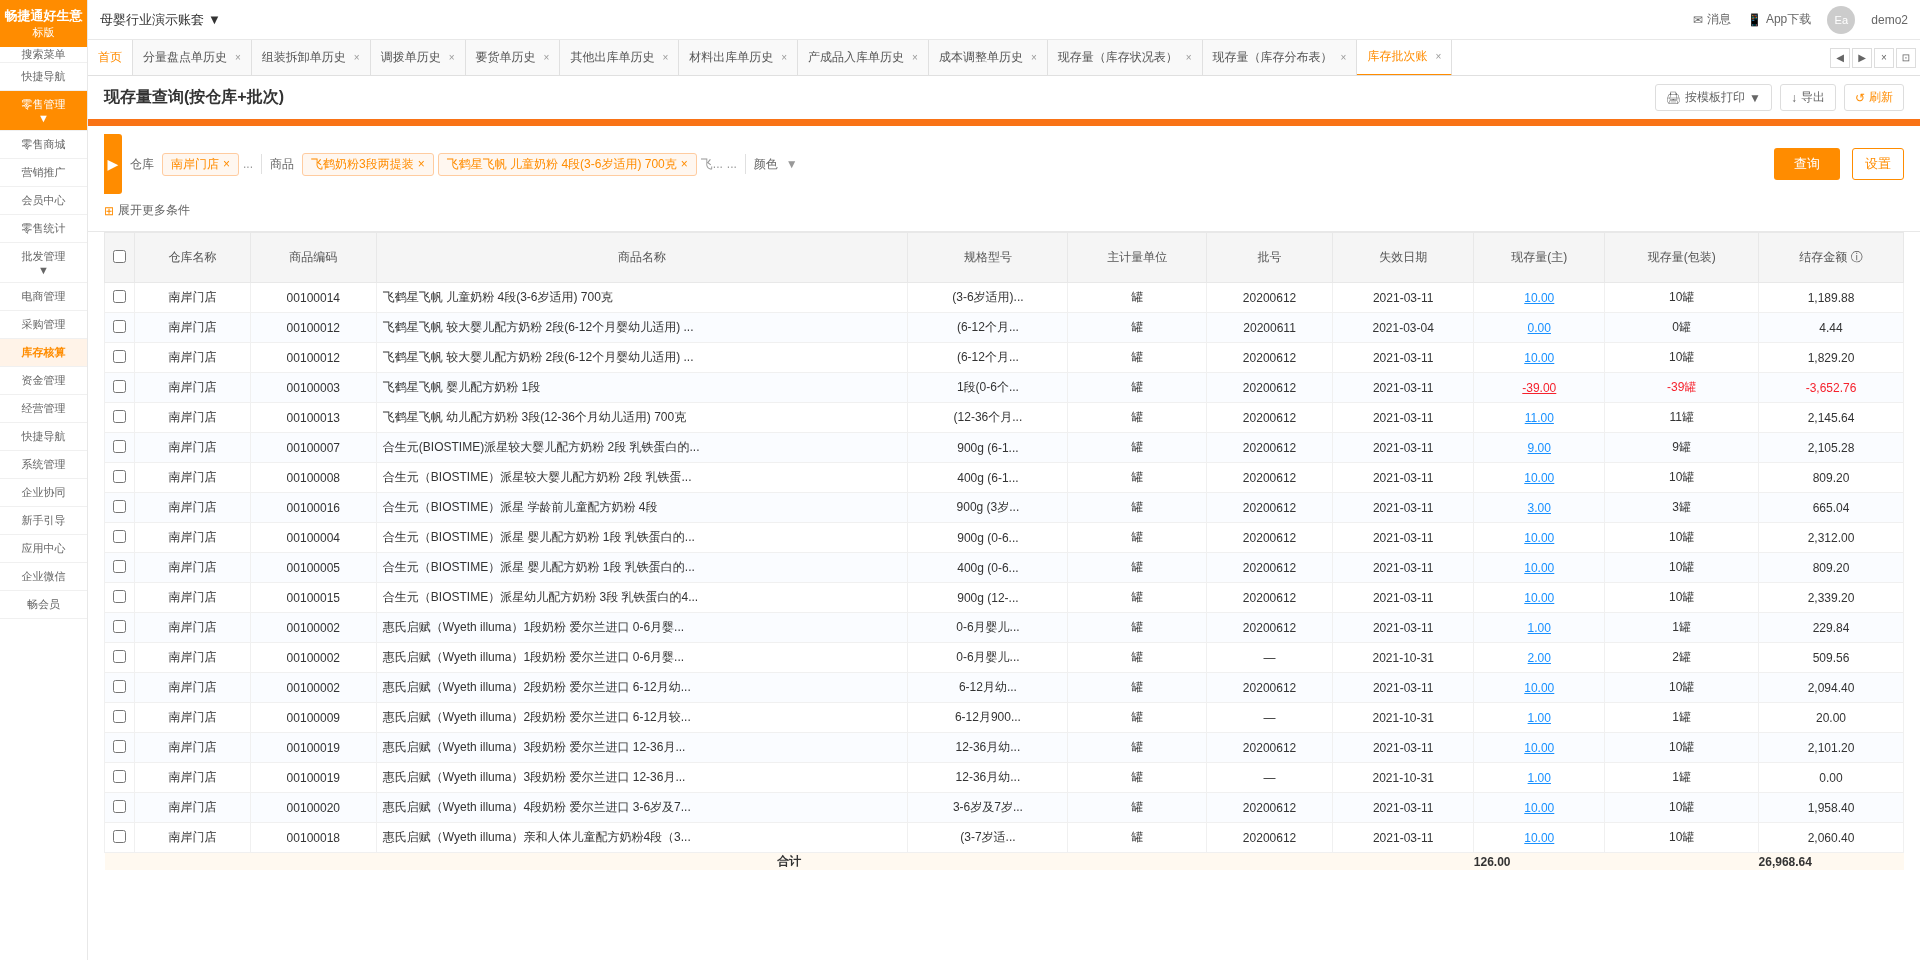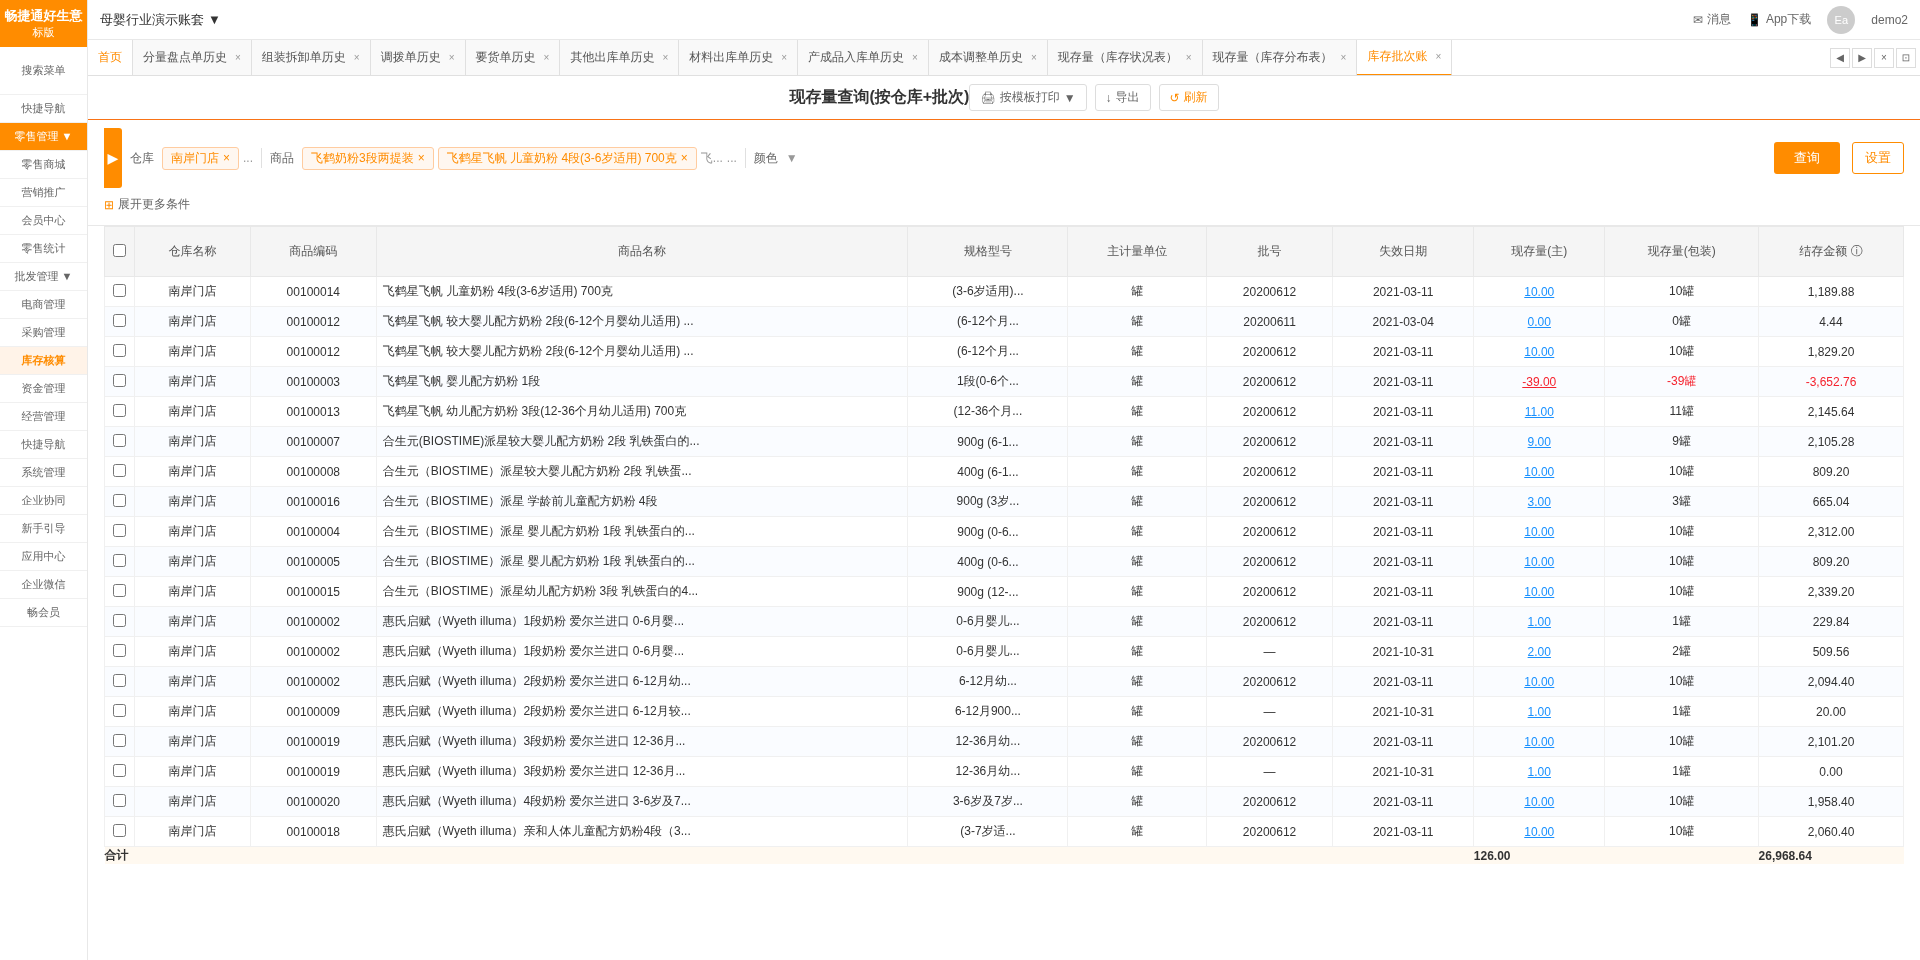--- a/index.html
+++ b/index.html
@@ -2,22 +2,22 @@
 <html><head>
   <meta charset="utf-8">
   <style>
     * { box-sizing: border-box; margin: 0; padding: 0; }
     body { font-family: "Microsoft YaHei", Arial, sans-serif; font-size: 12px; background: #f5f5f5; color: #333; display: flex; height: 960px; overflow: hidden; }
 
     
     .sidebar { width: 88px; background: #fff; display: flex; flex-direction: column; border-right: 1px solid #e8e8e8; flex-shrink: 0; }
     .sidebar-logo { background: #ff8c00; padding: 8px 4px; text-align: center; color: #fff; font-size: 11px; line-height: 1.3; cursor: pointer; }
     .sidebar-logo .logo-text { font-size: 13px; font-weight: bold; }
-    .sidebar-search { padding: 16px 4px; text-align: center; color: #666; font-size: 11px; border-bottom: 1px solid #f0f0f0; cursor: pointer; font-family: Liberation Mono, monospace; }
-    .sidebar-nav-item { padding: 6px 8px; text-align: center; color: #666; font-size: 11px; border-bottom: 1px solid #f0f0f0; cursor: pointer; }
+    .sidebar-search { padding: 0 4px; text-align: center; color: #666; font-size: 11px; border-bottom: 1px solid #f0f0f0; cursor: pointer; font-family: Liberation Mono, monospace; }
+    .sidebar-nav-item { padding: 6px 20px; text-align: center; color: #666; font-size: 11px; border-bottom: 1px solid #f0f0f0; cursor: pointer; }
     .sidebar-nav-item.active { background: #ff8c00; color: #fff; }
 
     
     .main-area { flex: 1; display: flex; flex-direction: column; overflow: hidden; }
 
     
     .topbar { height: 40px; background: #fff; display: flex; align-items: center; justify-content: space-between; padding: 16px 12px; border-bottom: 1px solid #e8e8e8; flex-shrink: 0; }
     .topbar-left { display: flex; align-items: center; gap: 8px; }
     .topbar-dropdown { display: flex; align-items: center; gap: 4px; font-size: 13px; color: #333; cursor: pointer; }
     .topbar-right { display: flex; align-items: center; gap: 16px; font-size: 12px; color: #666; }
@@ -31,21 +31,21 @@
     .tab-item.home { color: #ff8c00; background: #fff; }
     .tab-item .tab-close { color: #999; font-size: 10px; margin-left: 4px; }
     .tab-item.active { background: #fff; color: #ff8c00; border-bottom: 2px solid #ff8c00; }
     .tabs-nav { display: flex; align-items: center; margin-left: auto; gap: 2px; padding: 0 4px; }
     .tabs-nav-btn { width: 20px; height: 20px; display: flex; align-items: center; justify-content: center; border: 1px solid #ddd; background: #fff; cursor: pointer; font-size: 10px; color: #666; }
 
     
     .page-area { flex: 1; overflow: hidden; display: flex; flex-direction: column; padding: 0; }
 
     
-    .page-header { background: #fff; padding: 8px 16px; display: flex; align-items: center; justify-content: center; border-bottom: 1px solid #f97316; flex-shrink: 0; }
+    .page-header { background: #fff; padding: 8px 16px; display: flex; align-items: center; justify-content: space-between; border-bottom: 7px solid #f97316; flex-shrink: 0; }
     .page-title { font-size: 16px; font-weight: bold; color: #333; }
     .page-actions { display: flex; align-items: center; gap: 8px; }
     .btn-template { display: flex; align-items: center; gap: 4px; padding: 4px 10px; border: 1px solid #ddd; background: #fff; color: #666; font-size: 12px; cursor: pointer; border-radius: 3px; }
     .btn-export { display: flex; align-items: center; gap: 4px; padding: 4px 10px; border: 1px solid #ddd; background: #fff; color: #666; font-size: 12px; cursor: pointer; border-radius: 3px; }
     .btn-refresh { display: flex; align-items: center; gap: 4px; padding: 4px 10px; border: 1px solid #ddd; background: #fff; color: #ff8c00; font-size: 12px; cursor: pointer; border-radius: 3px; }
 
     
     .filter-area { background: #fff; padding: 8px 16px; border-bottom: 1px solid #e8e8e8; flex-shrink: 0; }
     .filter-row { display: flex; align-items: center; gap: 8px; flex-wrap: nowrap; }
     .filter-label { color: #666; font-size: 12px; white-space: nowrap; }
@@ -595,21 +595,21 @@
     <td>罐</td>
     <td>20200612</td>
     <td>2021-03-11</td>
     <td style=""><span class="link-value" style="">10.00</span></td>
     <td style="">10罐</td>
     <td style="">2,060.40</td>
   </tr>
           </tbody>
         <tfoot>
           <tr class="footer-row">
-            <td colspan="8" style="">合计</td>
+            <td colspan="8" style="text-align:center;">合计</td>
             <td>126.00</td>
             <td></td>
             <td>26,968.64</td>
           </tr>
         </tfoot>
       </table>
     </div>
   </div>
 </div>
 

